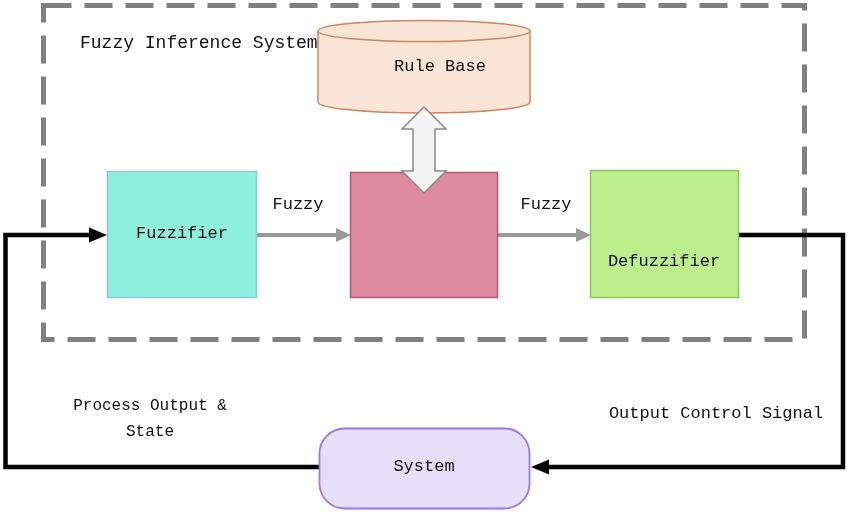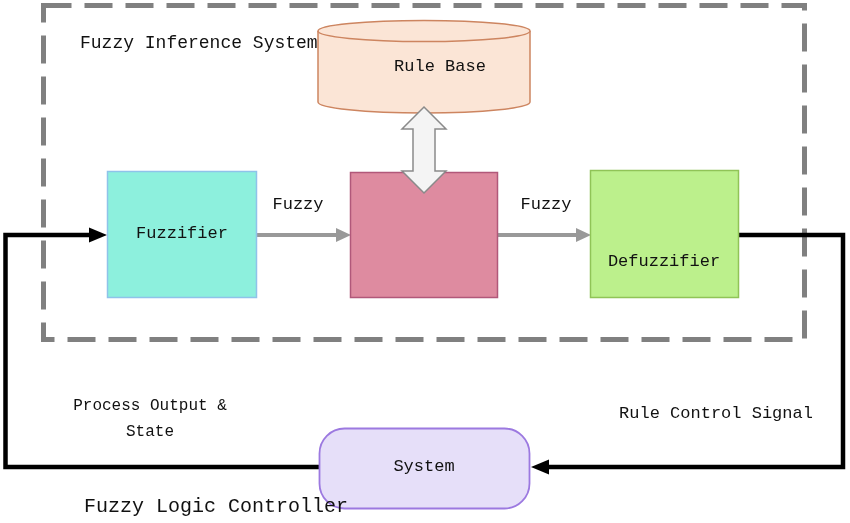--- a/index.html
+++ b/index.html
@@ -72,17 +72,16 @@
 
   <div class="lbl center" style="left:298px;top:195px;">Fuzzy</div>
 
   <div class="lbl center" style="left:546px;top:195px;">Fuzzy</div>
 
   <div class="lbl center two-line" style="left:150px;top:393px;">
     <span>Process Output &amp;</span>
     <span>State</span>
   </div>
 
-  <div class="lbl center" style="left:716px;top:404px;">Rule Control Signal</div>
+  <div class="lbl center" style="left:716px;top:404px;">Output Control Signal</div>
 
-  <div class="lbl subtitle-lbl" style="left:84px;top:495px;">Fuzzy Logic Controller</div>
 
 </div>
 
 </body></html>

